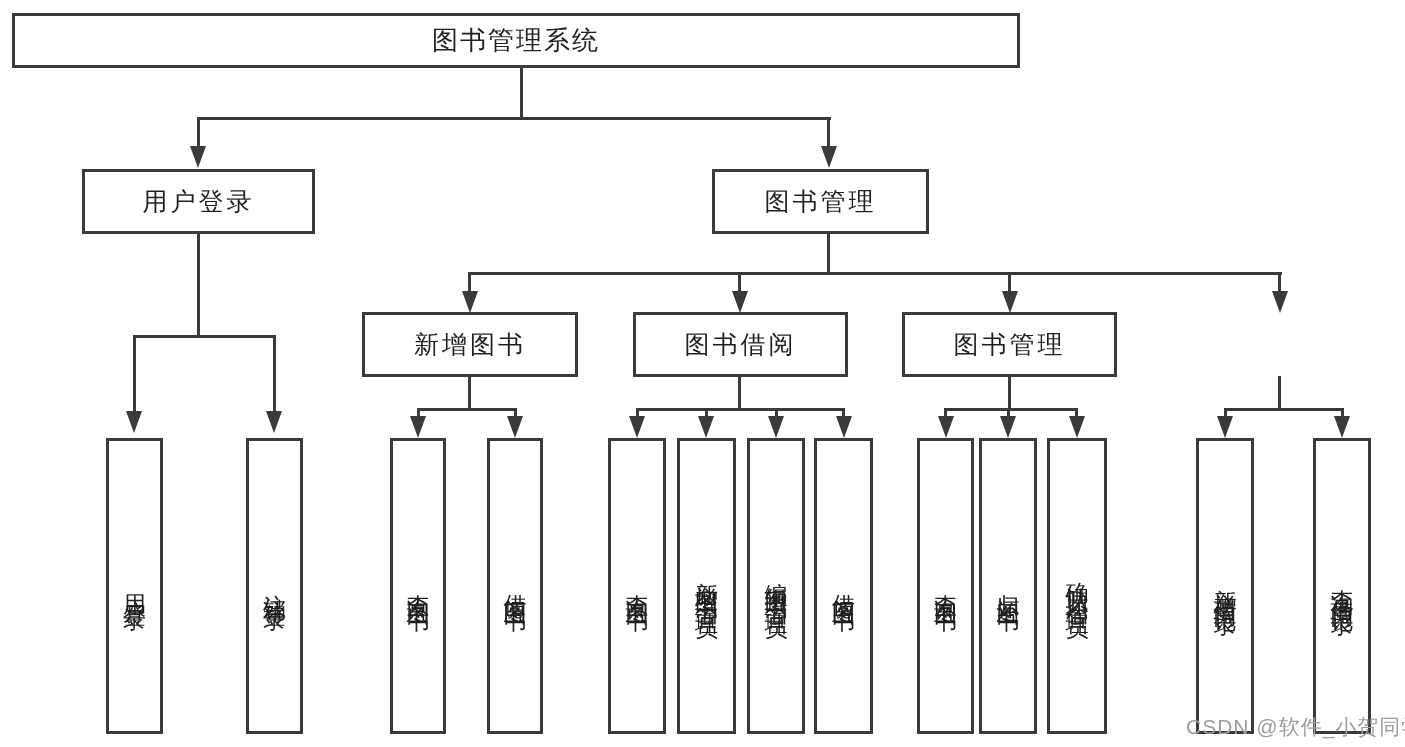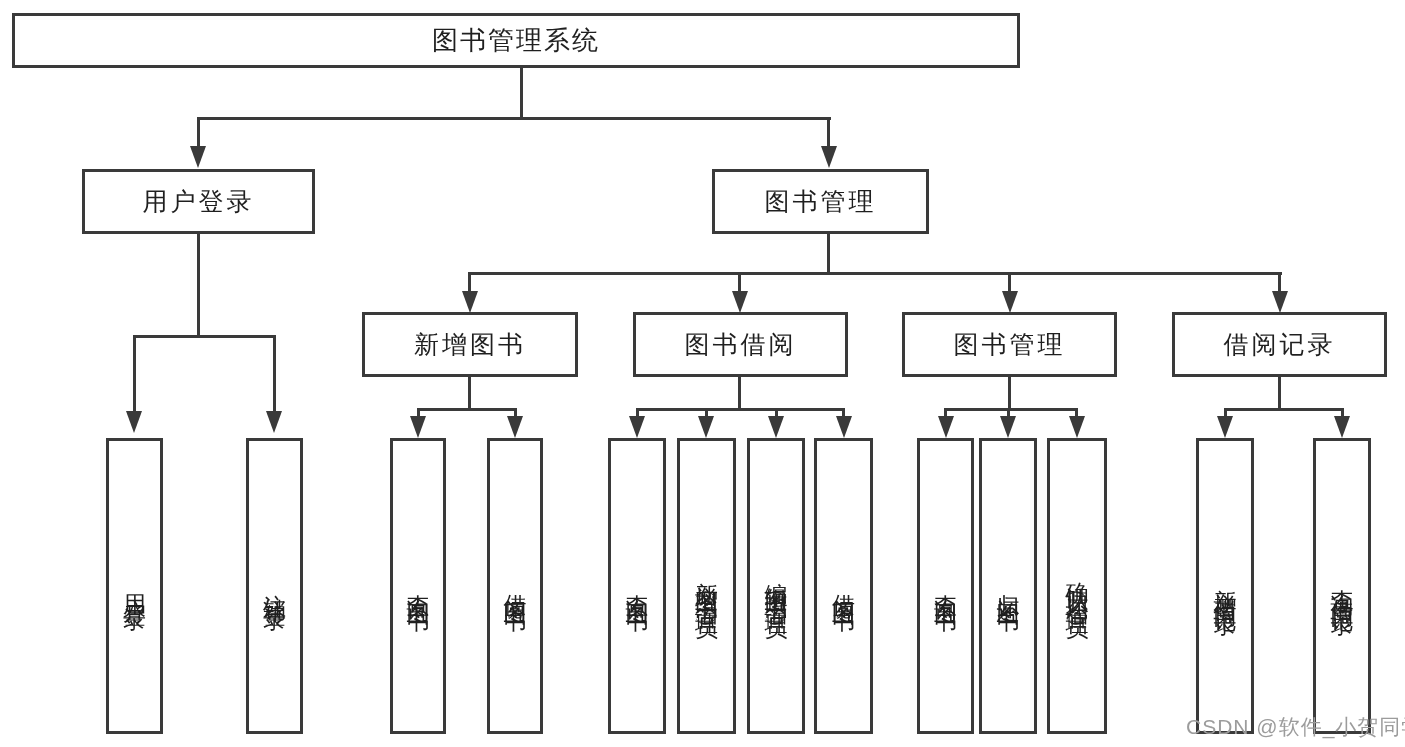--- a/index.html
+++ b/index.html
@@ -79,23 +79,20 @@
   </div>
 
   <div class="box" style="left:633px;top:312px;width:215px;height:65px">
     <span class="lbl">图书借阅</span>
   </div>
 
   <div class="box" style="left:902px;top:312px;width:215px;height:65px">
     <span class="lbl">图书管理</span>
   </div>
 
-  <div class="box" style="left:1172px;top:312px;width:215px;height:65px">
-    <span class="lbl">借阅记录</span>
-  </div>
 
   <div class="box v" style="left:106px;top:438px;width:57px;height:296px">
     <span class="lbl">用户登录</span>
   </div>
   <div class="box v" style="left:246px;top:438px;width:57px;height:296px">
     <span class="lbl">注销登录</span>
   </div>
 
   <div class="box v" style="left:390px;top:438px;width:56px;height:296px">
     <span class="lbl">查询图书</span>

